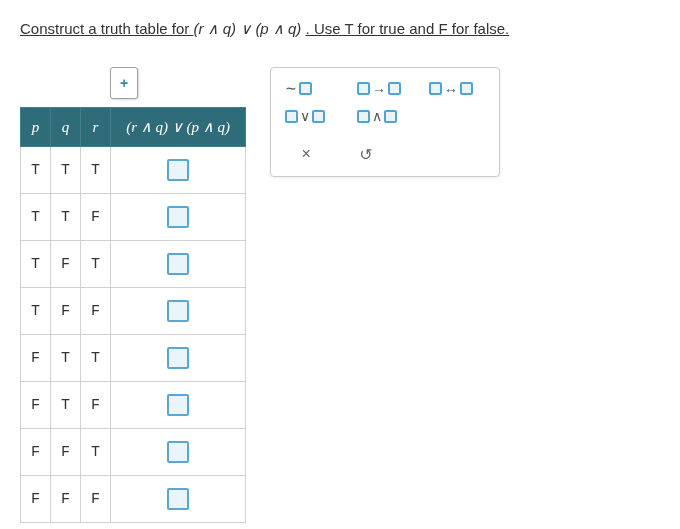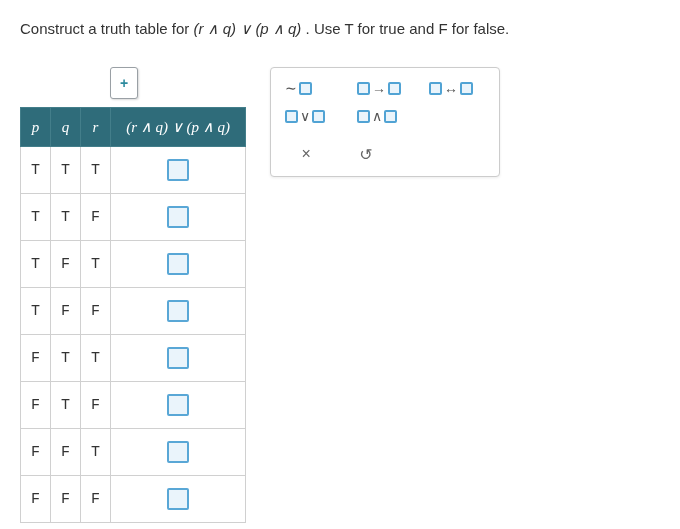--- a/index.html
+++ b/index.html
@@ -9,21 +9,21 @@
     font-family: Arial, Helvetica, sans-serif;
     font-size: 15px;
     color: #333;
     background: #fff;
     width: 680px;
   }
   .question {
     margin-bottom: 28px;
     line-height: 1.4;
   }
-  .question .q-text { display:inline; }
+  .question .q-text { display:inline;text-decoration:underline; }
   .question .math { font-style: italic; }
   .content-row { display:flex; align-items:flex-start; gap: 24px; }
   .table-wrap { position:relative; padding-top: 40px; }
   .add-col-btn {
     position:absolute;
     top:0; left:90px;
     width:28px; height:32px;
     border:1px solid #9aa0a5;
     border-radius:3px;
     background:#fff;

